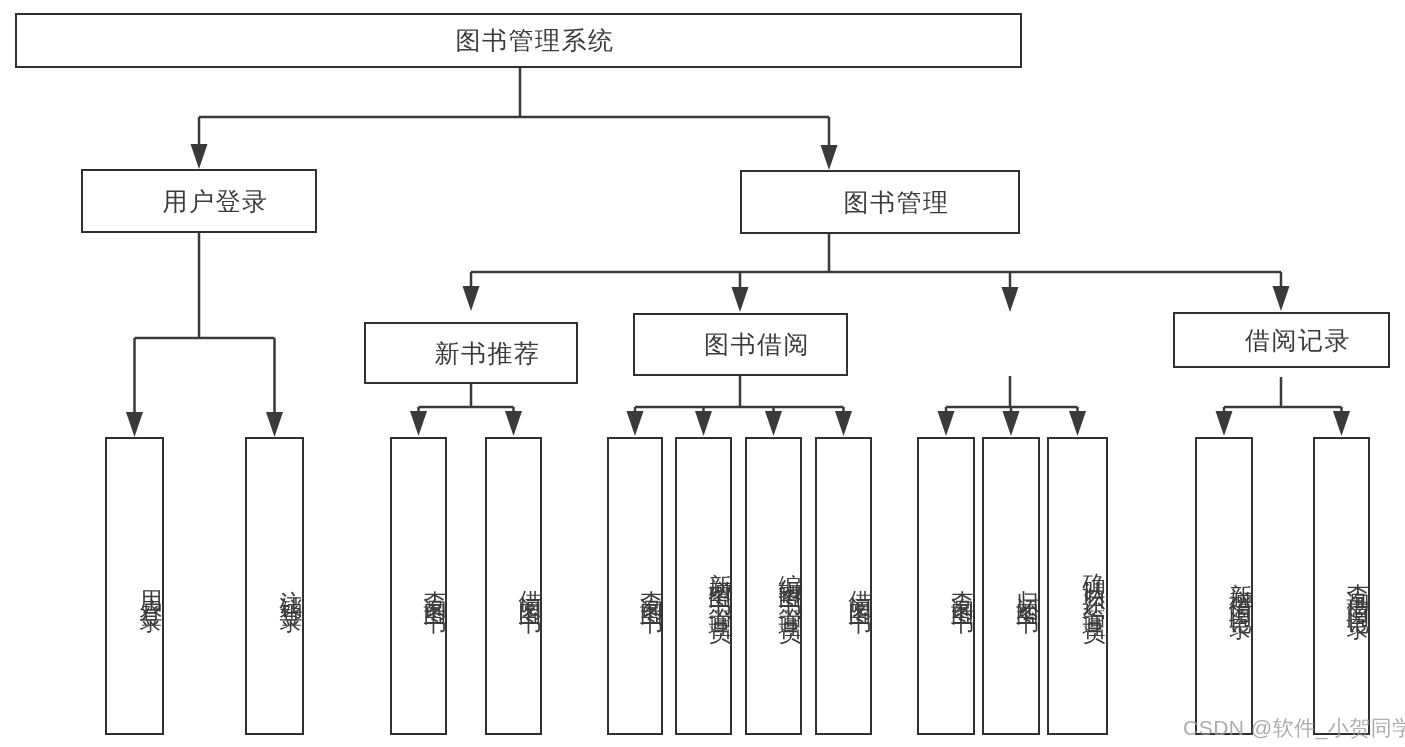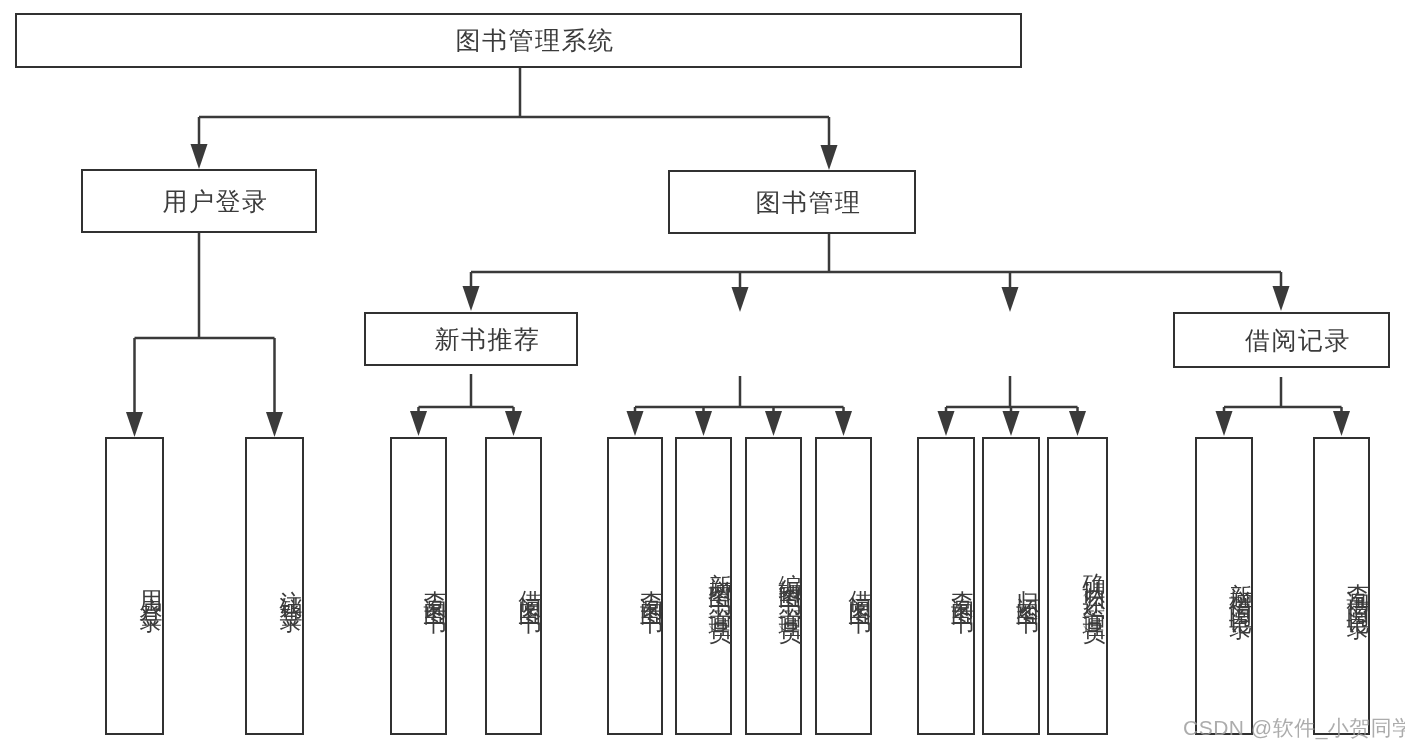--- a/index.html
+++ b/index.html
@@ -68,26 +68,29 @@
     </g>
   </svg>
 
   <div class="box h" style="left:15px;top:13px;width:1007px;height:55px">
     <span>图书管理系统</span>
   </div>
 
   <div class="box h" style="left:81px;top:169px;width:236px;height:64px">
     <span>用户登录</span>
   </div>
-  <div class="box h" style="left:668px;top:170px;width:248px;height:64px">
+  <div class="box h" style="left:740px;top:170px;width:280px;height:64px">
     <span>图书管理</span>
   </div>
 
-  <div class="box h" style="left:364px;top:312px;width:214px;height:54px">
+  <div class="box h" style="left:364px;top:322px;width:214px;height:62px">
     <span>新书推荐</span>
+  </div>
+  <div class="box h" style="left:633px;top:313px;width:215px;height:63px">
+    <span>图书借阅</span>
   </div>
   <div class="box h" style="left:1173px;top:312px;width:217px;height:56px">
     <span>借阅记录</span>
   </div>
 
   <div class="box v" style="left:105px;top:437px;width:59px;height:298px">
     <span>用户登录</span>
   </div>
   <div class="box v" style="left:245px;top:437px;width:59px;height:298px">
     <span>注销登录</span>

